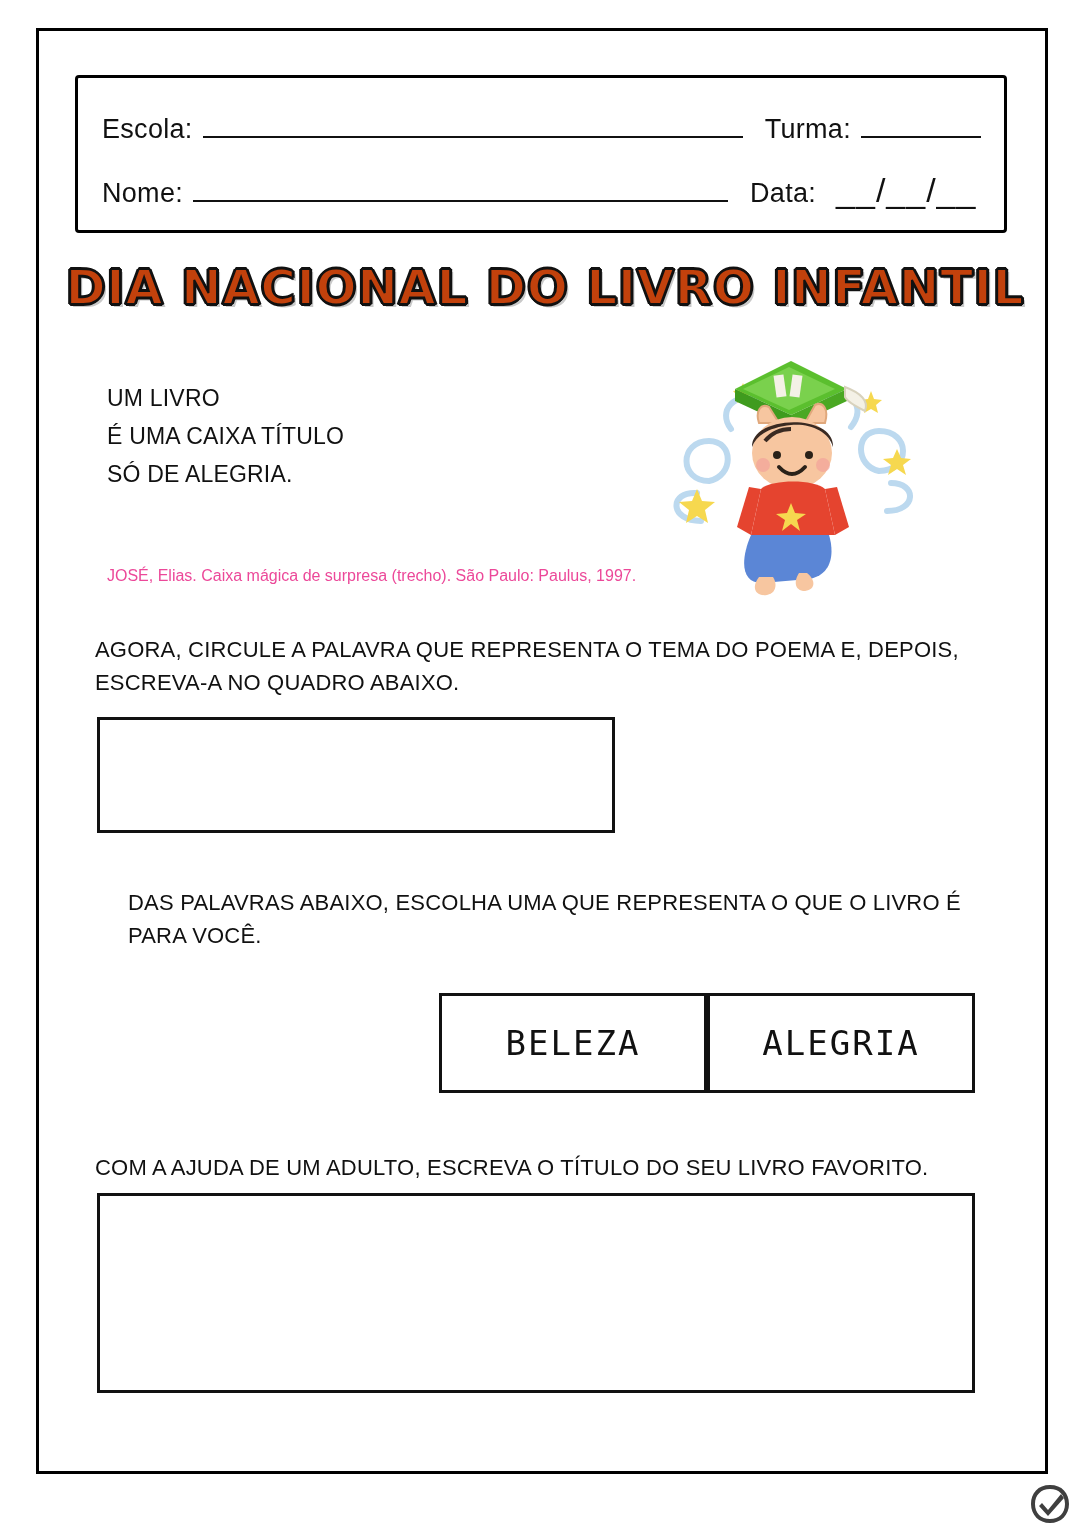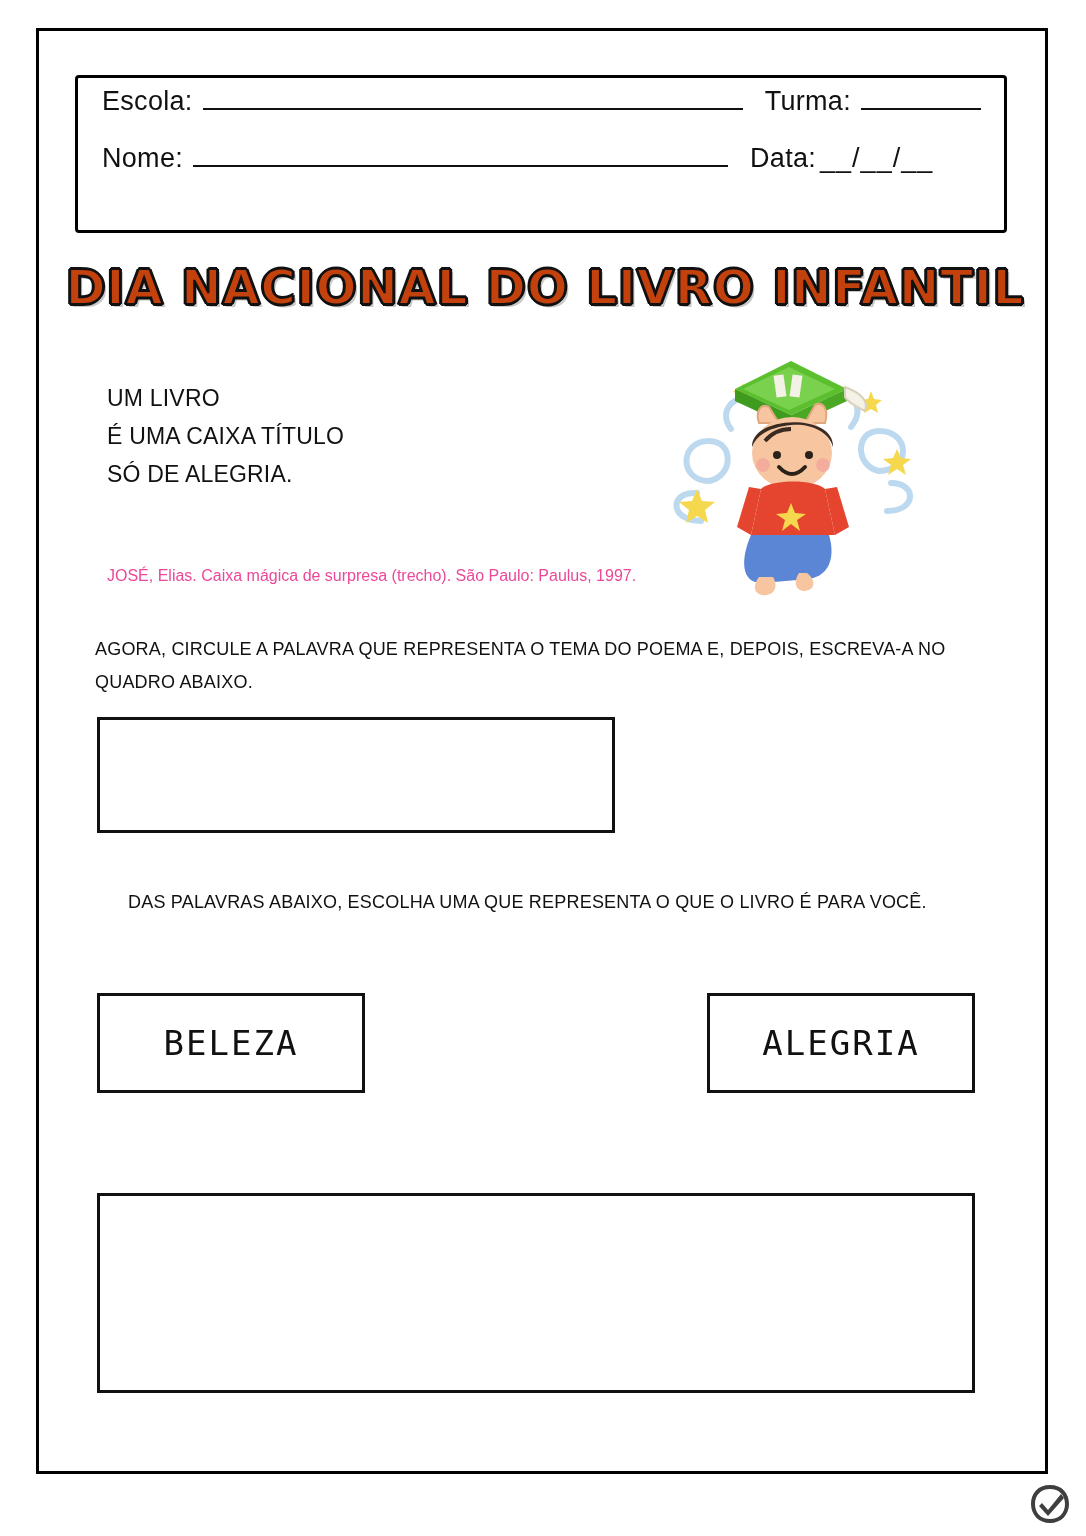--- a/index.html
+++ b/index.html
@@ -29,42 +29,42 @@
   
   .header-box {
     position: absolute;
     left: 36px;
     top: 44px;
     width: 932px;
     height: 158px;
     border: 3px solid #000;
     border-radius: 4px;
     box-sizing: border-box;
-    padding: 8px 24px 0 24px;
+    padding: 36px 24px 0 24px;
   }
   .header-row {
     display: flex;
     align-items: baseline;
     font-size: 27px;
     letter-spacing: .3px;
     margin-bottom: 26px;
     white-space: nowrap;
   }
   .hdr-label { color: #111; }
   .hdr-line {
     border-bottom: 2px solid #111;
     flex: 0 0 auto;
     margin-left: 10px;
     margin-right: 22px;
     height: 22px;
   }
   .line-school { width: 540px; }
   .line-name   { width: 535px; }
   .line-turma  { width: 120px; }
-  .date-slots { margin-left: 4px; font-size: 27px; letter-spacing: 1px; }
+  .date-slots { margin-left: 20px; font-size: 34px; letter-spacing: 1px; }
 
   
   .title {
     position: absolute;
     left: 0;
     top: 228px;
     width: 1012px;
     text-align: center;
     font-family: "DejaVu Sans", sans-serif;
     font-weight: 700;
@@ -100,21 +100,21 @@
     position: absolute;
     left: 600px;
     top: 300px;
     width: 300px;
     height: 280px;
   }
 
   
   .instr {
     position: absolute;
-    font-size: 18px;
+    font-size: 22px;
     line-height: 33px;
     letter-spacing: .2px;
   }
   .instr-1 { left: 56px; top: 602px; width: 880px; }
   .instr-2 { left: 52px; top: 855px; width: 880px; margin-left: 37px; }
   .instr-3 { left: 56px; top: 1120px; width: 900px; }
 
   
   .box {
     position: absolute;
@@ -125,21 +125,21 @@
   .box-theme  { left: 58px; top: 686px;  width: 518px; height: 116px; }
   .box-title  { left: 58px; top: 1162px; width: 878px; height: 200px; }
 
   
   .word-row {
     position: absolute;
     left: 58px;
     top: 962px;
     width: 878px;
     display: flex;
-    justify-content: space-between;
+    justify-content: flex-end;
   }
   .word-box {
     width: 268px;
     height: 100px;
     border: 3px solid #111;
     box-sizing: border-box;
     display: flex;
     align-items: center;
     justify-content: center;
     font-family: "DejaVu Sans Mono", monospace;
@@ -245,20 +245,21 @@
 
   <div class="instr instr-1">AGORA, CIRCULE A PALAVRA QUE REPRESENTA O TEMA DO POEMA E, DEPOIS, ESCREVA-A NO QUADRO ABAIXO.</div>
   <div class="box box-theme"></div>
 
   <div class="instr instr-2">DAS PALAVRAS ABAIXO, ESCOLHA UMA QUE REPRESENTA O QUE O LIVRO É PARA VOCÊ.</div>
   <div class="word-row">
     <div class="word-box">BELEZA</div>
     <div class="word-box">ALEGRIA</div>
   </div>
 
+  <div class="instr instr-3">COM A AJUDA DE UM ADULTO, ESCREVA O TÍTULO DO SEU LIVRO FAVORITO.</div>
   <div class="box box-title"></div>
 
 </div>
 
 <div class="logo">
   <svg viewBox="0 0 44 44" width="44" height="44" aria-hidden="true">
     <path d="M22 3 C34 3 41 11 41 22 C41 33 33 41 22 41 C11 41 3 33 3 22 C3 11 10 3 22 3 Z M22 7 C13 7 7 13 7 22 C7 31 13 37 22 37 C31 37 37 31 37 22 C37 13 31 7 22 7 Z" fill="#3f3f3f"></path>
     <path d="M14 21 L20 28 L33 12 L36 16 L20 34 L11 24 Z" fill="#3f3f3f"></path>
   </svg>
 </div>

